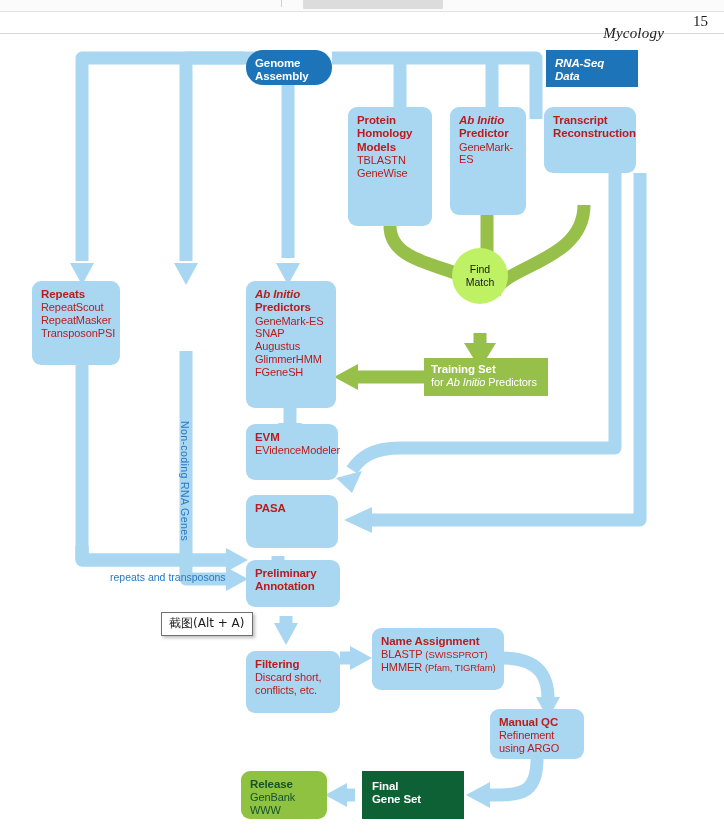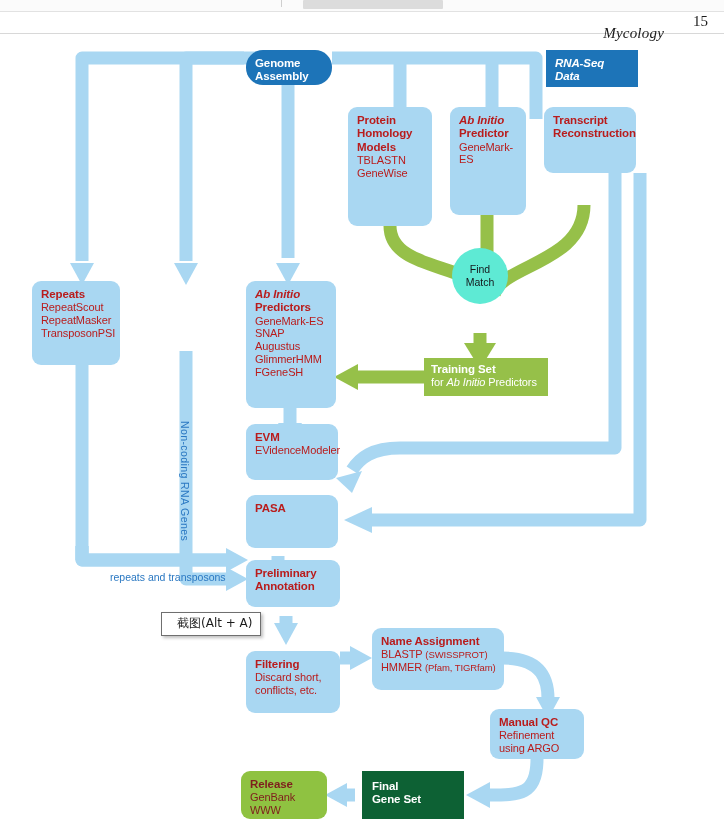--- a/index.html
+++ b/index.html
@@ -51,47 +51,47 @@
   }
   .node.sq{border-radius:0;}
   .node .t1{font-weight:bold;font-size:11.5px;letter-spacing:-0.1px;display:block;}
   .node .t1.ital{font-style:italic;}
   .node .t2{font-size:11px;display:block;letter-spacing:-0.1px;}
   .node .t2 .sm{font-size:9.5px;}
 
   .lightblue{background:#a9d7f2;color:#b91c1c;}
   .darkblue{background:#1d74b8;color:#ffffff;}
   .green{background:#96c049;color:#ffffff;}
-  .lightgreen{background:#8fc241;color:#7f1d1d;}
+  .lightgreen{background:#8fc241;color:#14532d;}
   .darkgreen{background:#0d6134;color:#ffffff;}
 
   
   #node-find-match{
     position:absolute;border-radius:50%;
-    background:#5eead4;color:#15181c;
+    background:#bef264;color:#15181c;
     display:flex;align-items:center;justify-content:center;
     flex-direction:column;text-align:center;
     font-size:10.5px;line-height:1.2;
   }
 
   
   .vlabel{
     position:absolute;color:#2a78c2;font-size:10.5px;
     transform-origin:0 0;white-space:nowrap;letter-spacing:.4px;
   }
   .hlabel{
     position:absolute;color:#2a78c2;font-size:10.5px;white-space:nowrap;
   }
 
   
   #screenshot-tooltip{
     position:absolute;left:161px;top:612px;
     background:#ffffff;border:1px solid #6f6f6f;
     box-shadow:2px 2px 3px rgba(0,0,0,.25);
-    font-size:12px;color:#1b1b1b;padding:2px 7px 3px 15px;
+    font-size:12px;color:#1b1b1b;padding:2px 7px 3px 7px;
     font-family:"DejaVu Sans","Liberation Sans",sans-serif;
     white-space:nowrap;
   }
 </style>
 </head>
 <body>
 
 <div id="chrome-strip">
   <div id="chrome-divider"></div>
   <div id="chrome-pill"></div>

